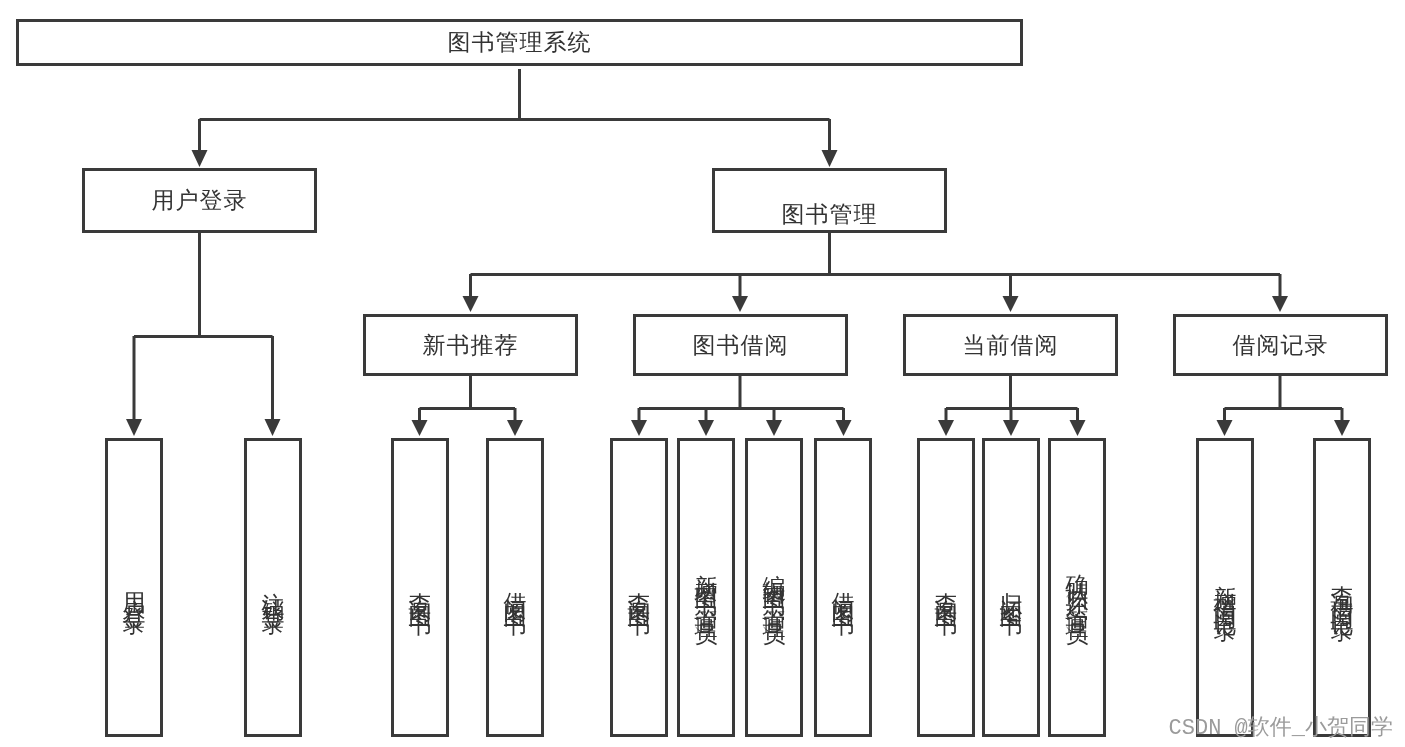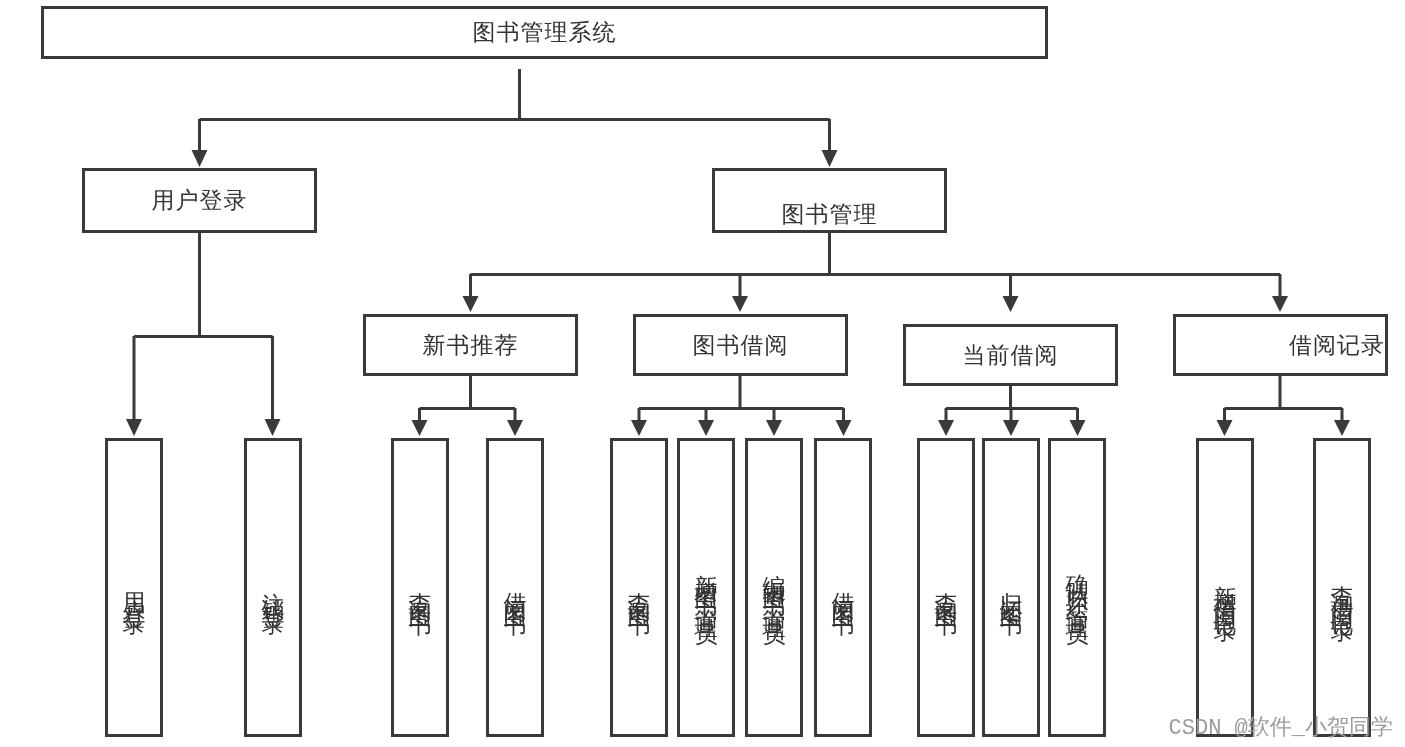--- a/index.html
+++ b/index.html
@@ -45,27 +45,27 @@
     font-size: 23px;
   }
   .vbox .vlabel {
     writing-mode: vertical-rl;
     text-orientation: mixed;
     letter-spacing: 7px;
     line-height: 1;
     white-space: nowrap;
   }
   
-  .n-root   { left: 16px;   top: 6px;  width: 1007px; height: 53px; margin-left: 25px; }
+  .n-root   { left: 16px;   top: 19px;  width: 1007px; height: 47px; }
   .n-l2-0   { left: 82px;   top: 168px; width: 235px;  height: 65px; }
   .n-l2-1   { left: 712px;  top: 168px; width: 235px;  height: 65px; align-items: flex-end; }
   .n-l3-0   { left: 363px;  top: 314px; width: 215px;  height: 62px; }
   .n-l3-1   { left: 633px;  top: 314px; width: 215px;  height: 62px; }
-  .n-l3-2   { left: 903px;  top: 324px; width: 215px;  height: 62px; }
-  .n-l3-3   { left: 1173px; top: 314px; width: 215px;  height: 62px; justify-content: flex-end; }
+  .n-l3-2   { left: 903px;  top: 314px; width: 215px;  height: 62px; }
+  .n-l3-3   { left: 1173px; top: 314px; width: 215px;  height: 62px; }
   
   .vbox     { top: 438px; height: 299px; width: 58px; }
   .n-lf-0   { left: 105px;  }
   .n-lf-1   { left: 244px;  }
   .n-lf-2   { left: 391px;  }
   .n-lf-3   { left: 486px;  }
   .n-lf-4   { left: 610px;  }
   .n-lf-5   { left: 677px;  }
   .n-lf-6   { left: 745px;  }
   .n-lf-7   { left: 814px;  }

